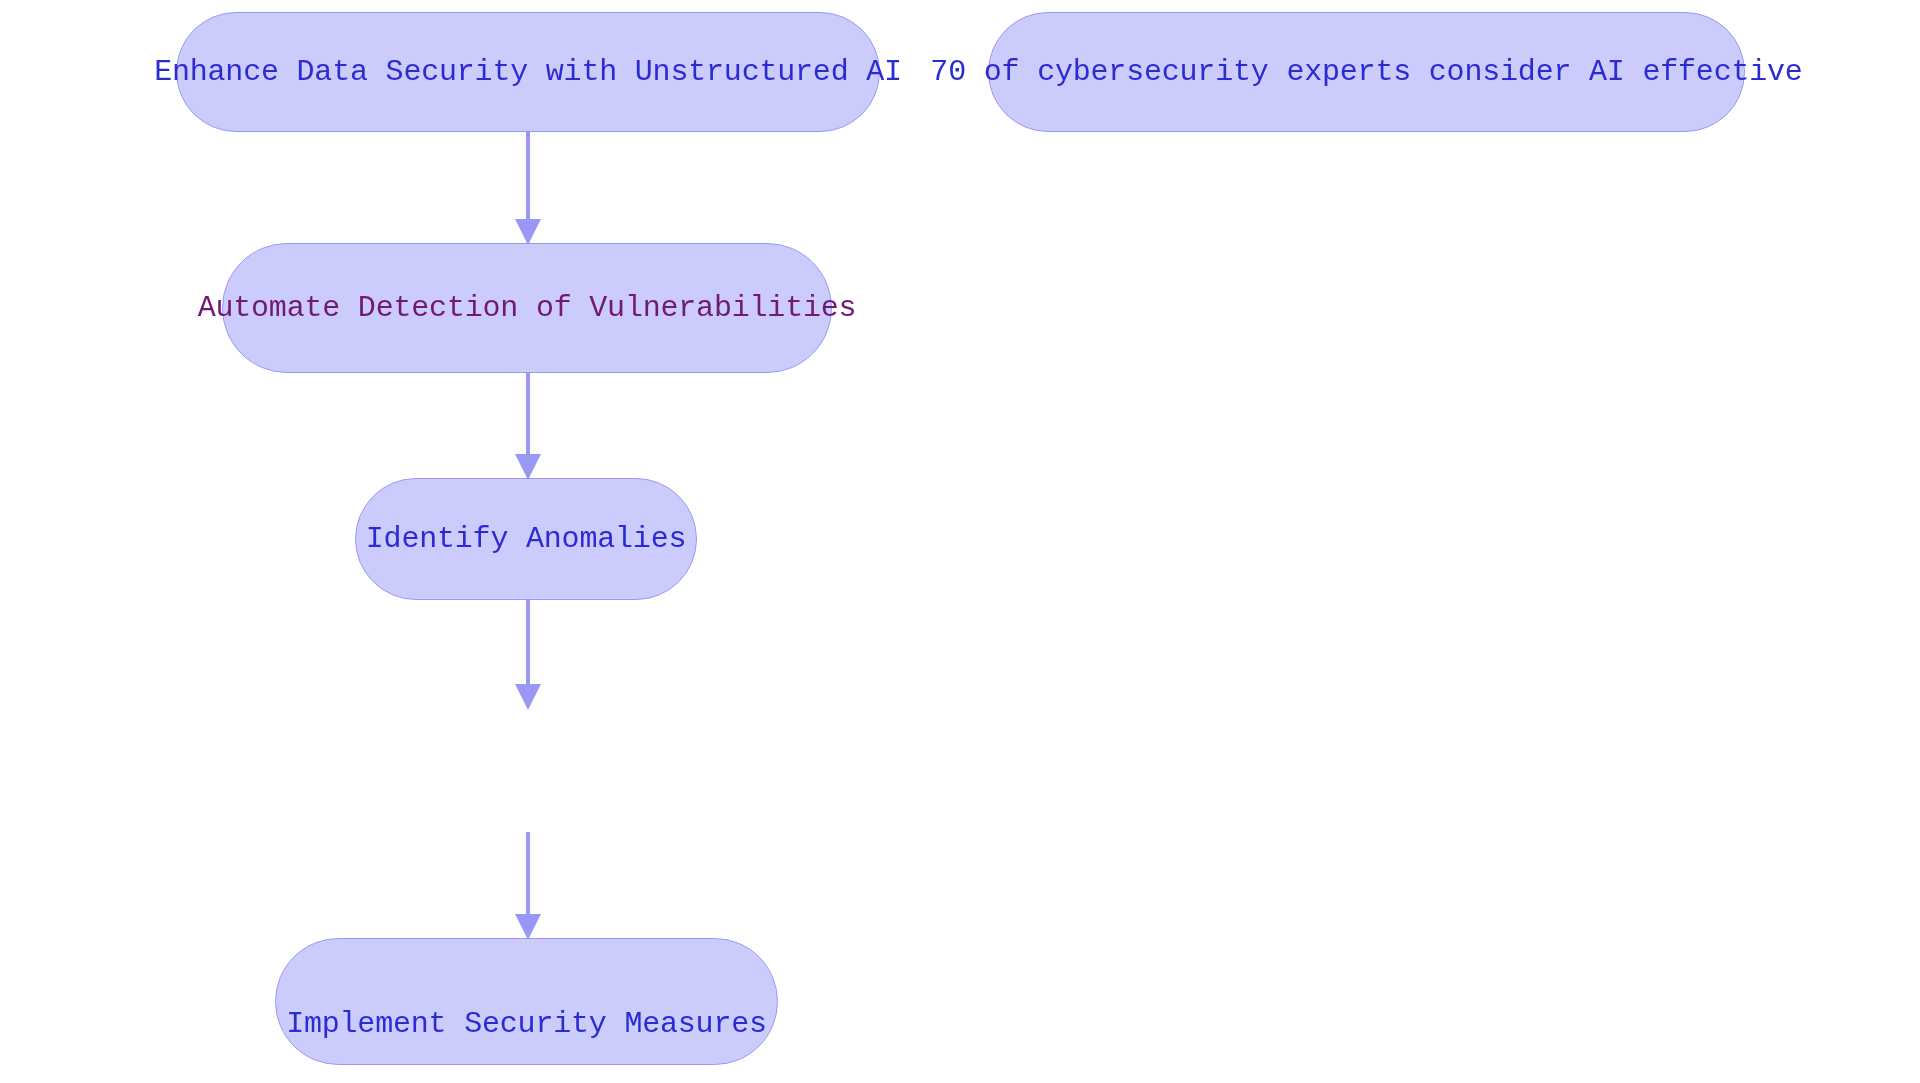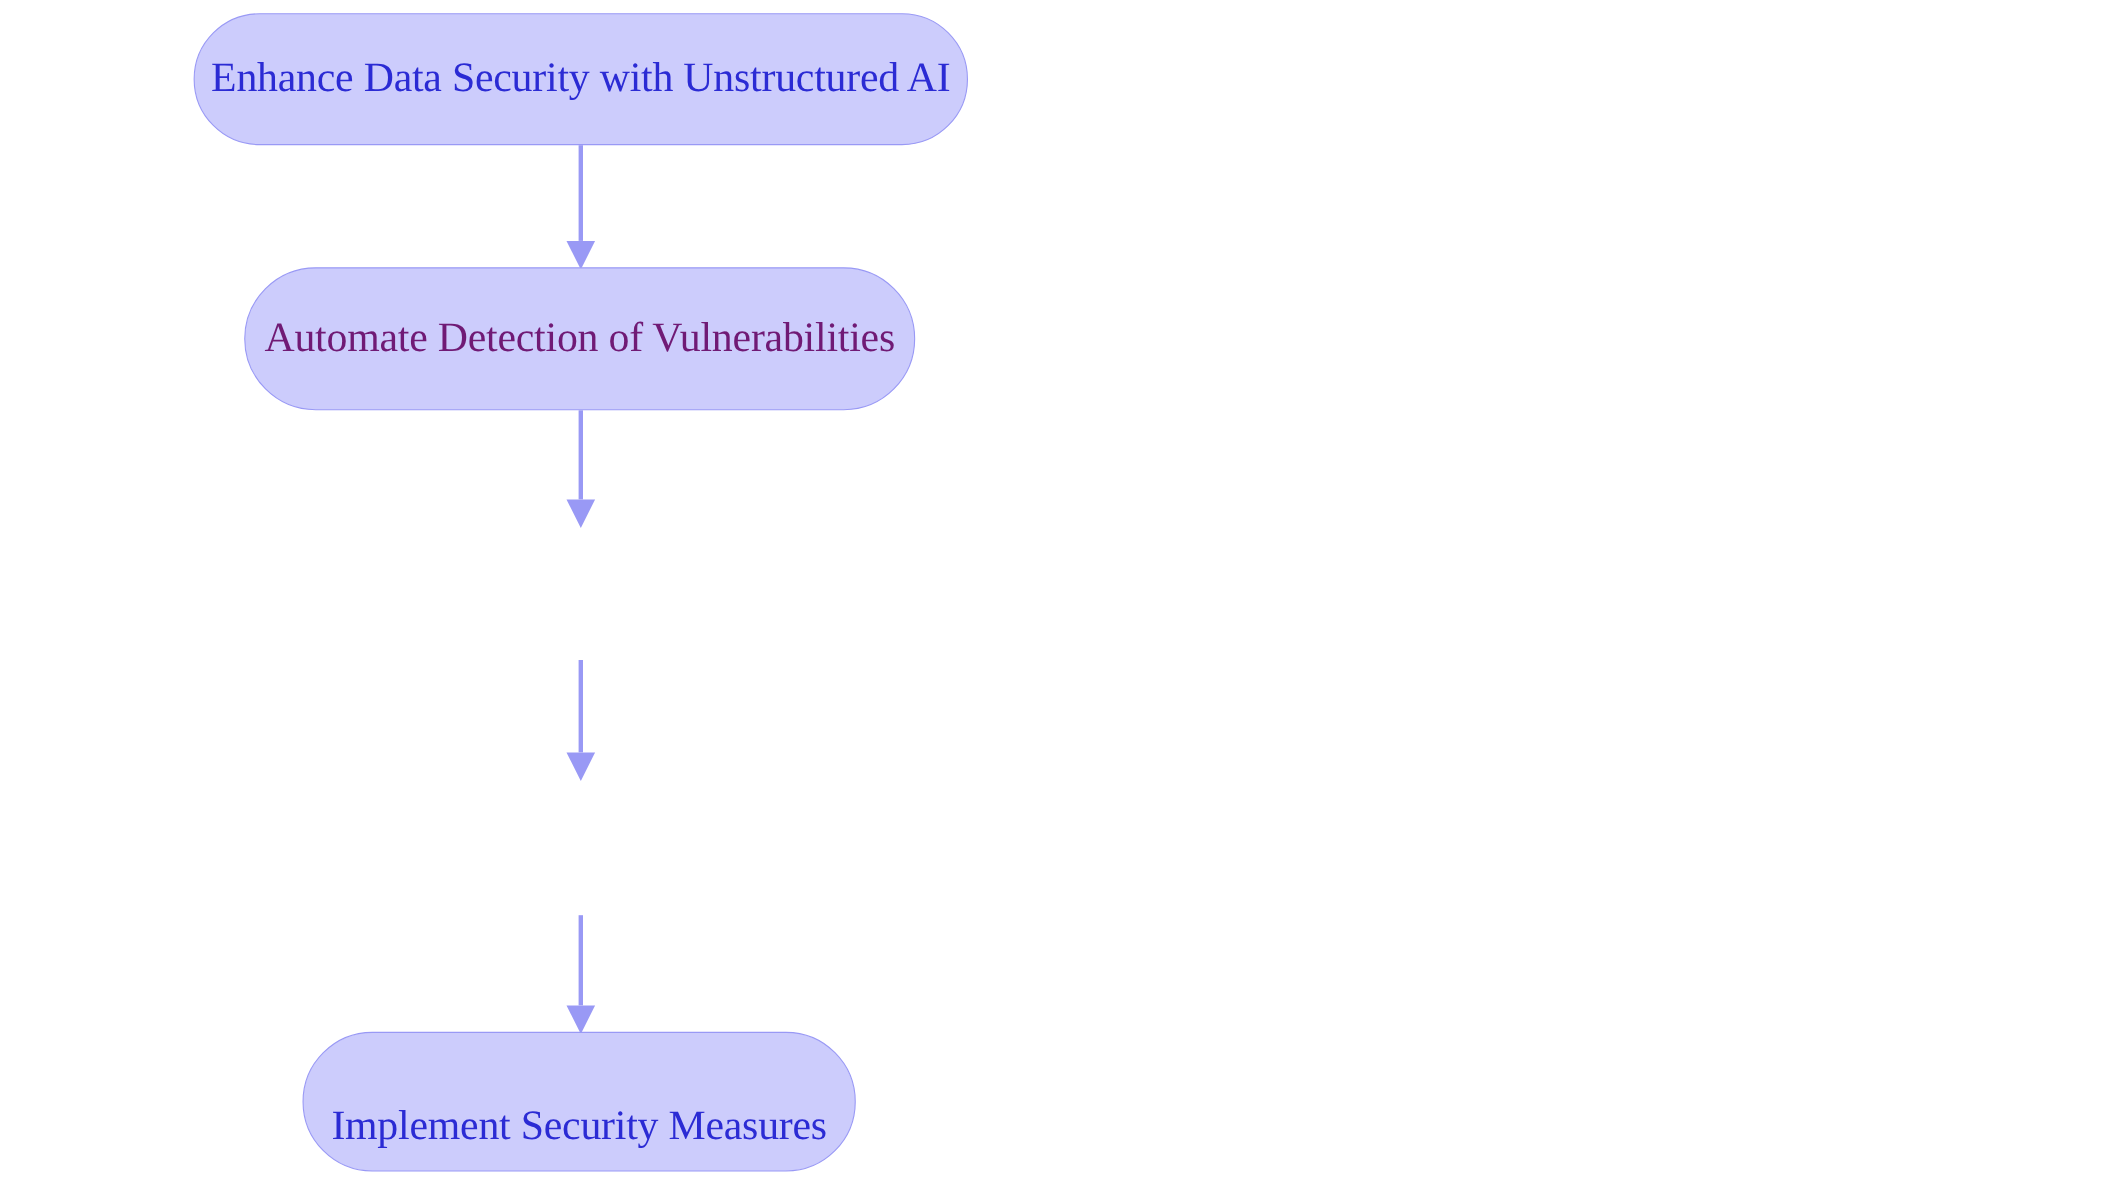--- a/index.html
+++ b/index.html
@@ -33,22 +33,22 @@
     box-sizing: border-box;
     display: flex;
     align-items: center;
     justify-content: center;
     background: #ccccfc;
     border: 1.4px solid #9999f5;
     border-radius: 999px;
     text-align: center;
   }
   .node-label {
-    font-family: Liberation Serif, serif;
-    font-size: 38px;
+    font-family: Liberation Mono, monospace;
+    font-size: 30px;
     line-height: 1.2;
     color: #2b2bd4;
     letter-spacing: -0.2px;
     white-space: nowrap;
     padding: 0 18px;
   }
 </style>
 </head>
 <body>
 
@@ -66,20 +66,26 @@
     </svg>
 
   <div class="node" style="left: 176px; top: 12px; width: 704px; height: 120px; background: rgb(204, 204, 252); border-color: rgb(153, 153, 245);">
     <span class="node-label" style="color: rgb(43, 43, 212);">Enhance Data Security with Unstructured AI</span>
   </div>
 
   <div class="node" style="left: 222px; top: 243px; width: 610px; height: 130px; background: rgb(204, 204, 252); border-color: rgb(153, 153, 245);">
     <span class="node-label" style="color: #701a75;">Automate Detection of Vulnerabilities</span>
   </div>
 
+  <div class="node" style="left: 355px; top: 478px; width: 342px; height: 122px; background: rgb(204, 204, 252); border-color: rgb(153, 153, 245);">
+    <span class="node-label" style="color: rgb(43, 43, 212);">Identify Anomalies</span>
+  </div>
 
 
   <div class="node" style="left: 275px; top: 938px; width: 503px; height: 127px; background: rgb(204, 204, 252); border-color: rgb(153, 153, 245);">
     <span class="node-label" style="color: rgb(43, 43, 212); margin-top: 45px;">Implement Security Measures</span>
   </div>
 
+  <div class="node" style="left: 988px; top: 12px; width: 757px; height: 120px; background: rgb(204, 204, 252); border-color: rgb(153, 153, 245);">
+    <span class="node-label" style="color: rgb(43, 43, 212);">70 of cybersecurity experts consider AI effective</span>
+  </div>
 
 </div>
 
 </body></html>

